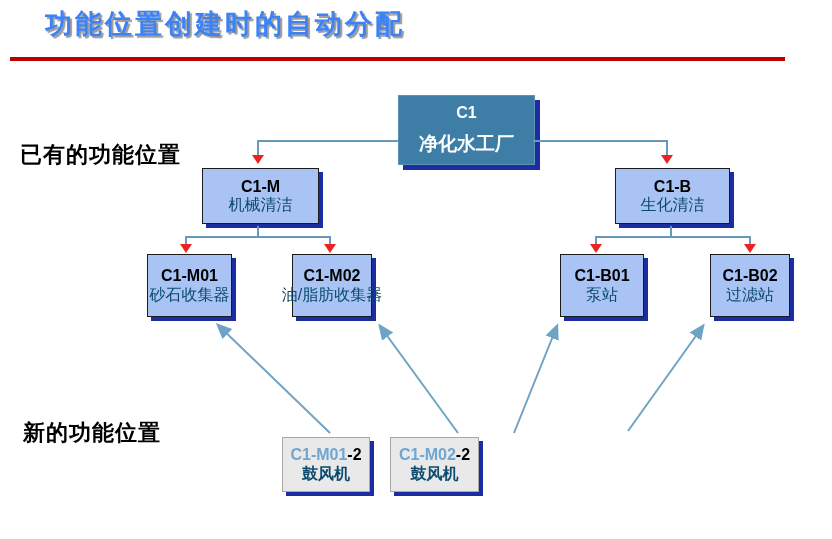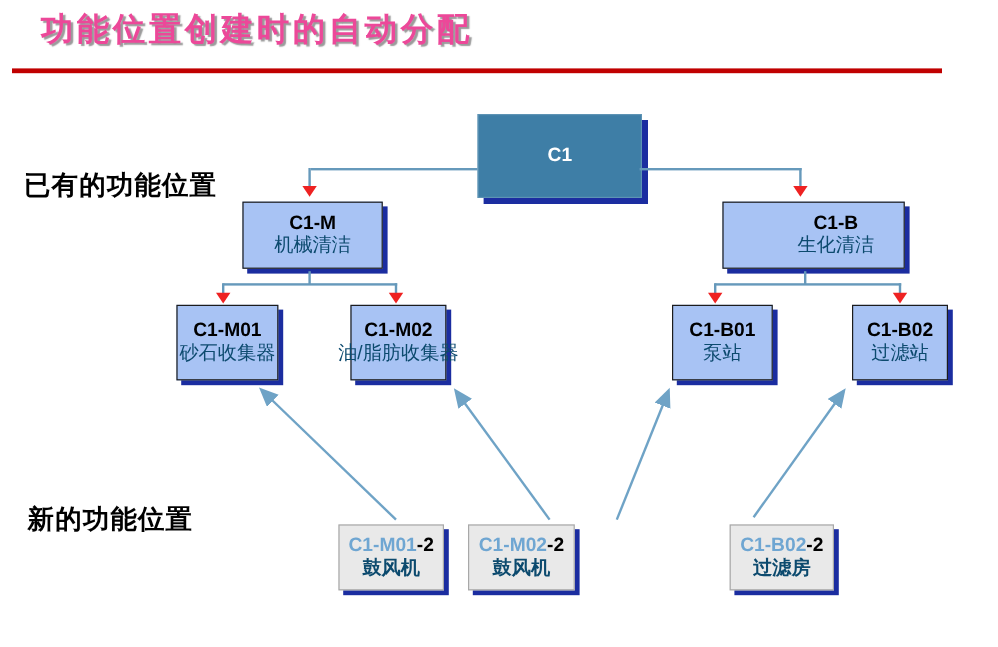--- a/index.html
+++ b/index.html
@@ -1,23 +1,23 @@
 <!DOCTYPE html>
 <html><head>
 <meta charset="utf-8">
 <style>
   html,body { margin:0; padding:0; background:#fff; }
   #slide {
     position:relative; width:832px; height:539px; background:#ffffff;
     font-family:"Liberation Sans", sans-serif; overflow:hidden;
   }
   .title {
-    position:absolute; left:34px; top:6px;
+    position:absolute; left:45px; top:6px;
     font-family:"DejaVu Serif", serif; font-weight:bold;
-    font-size:27px; letter-spacing:3px; color:#ec4899;
+    font-size:27px; letter-spacing:3px; color:#3b82f6;
     text-shadow:2px 2px 1px #9a9a9a; white-space:nowrap;
   }
   .red-rule { position:absolute; left:10px; top:57px; width:775px; height:4px; background:#C00000; }
   .seclabel {
     position:absolute; font-weight:bold; font-size:22px; color:#000; white-space:nowrap;
     letter-spacing:1px;
   }
   .box {
     position:absolute; display:flex; flex-direction:column;
     align-items:center; justify-content:center; 
@@ -47,27 +47,28 @@
 <div id="slide">
 
   <div class="title">功能位置创建时的自动分配</div>
   <div class="red-rule"></div>
 
   <div class="seclabel" style="left:23px; top:418px;">新的功能位置</div>
   <div class="seclabel" style="left:20px; top:140px;">已有的功能位置</div>
 
   <div class="box root" style="left:398px; top:95px; width:135px; height:68px;">
     <div class="id">C1</div>
+    <div class="lbl">净化水工厂</div>
   </div>
 
   <div class="box node" style="left:202px; top:168px; width:115px; height:54px;">
     <div class="id">C1-M</div>
     <div class="lbl">机械清洁</div>
   </div>
-  <div class="box node" style="left:602px; top:168px; width:113px; height:54px;padding-left:37px;">
+  <div class="box node" style="left:615px; top:168px; width:113px; height:54px;">
     <div class="id">C1-B</div>
     <div class="lbl">生化清洁</div>
   </div>
 
   <div class="box node" style="left:147px; top:254px; width:83px; height:61px;">
     <div class="id">C1-M01</div>
     <div class="lbl">砂石收集器</div>
   </div>
   <div class="box node" style="left:292px; top:254px; width:78px; height:61px;">
     <div class="id">C1-M02</div>
@@ -82,24 +83,20 @@
     <div class="lbl">过滤站</div>
   </div>
 
   <div class="box newbox" style="left:282px; top:437px; width:86px; height:53px;">
     <div class="line1"><span class="nid">C1-M01</span><span class="nsuf">-2</span></div>
     <div class="nlbl">鼓风机</div>
   </div>
   <div class="box newbox" style="left:390px; top:437px; width:87px; height:53px;">
     <div class="line1"><span class="nid">C1-M02</span><span class="nsuf">-2</span></div>
     <div class="nlbl">鼓风机</div>
-  </div>
-  <div class="box newbox" style="left:608px; top:437px; width:85px; height:53px;">
-    <div class="line1"><span class="nid">C1-B02</span><span class="nsuf">-2</span></div>
-    <div class="nlbl">过滤房</div>
   </div>
 
   <div class="hline" style="left:259px; top:140px; width:139px; height:2px;"></div>
   <div class="hline" style="left:533px; top:140px; width:135px; height:2px;"></div>
   <div class="vline" style="left:257px; top:140px; width:2px; height:16px;"></div>
   <div class="vline" style="left:666px; top:140px; width:2px; height:16px;"></div>
   <div class="red-arrow" style="left:252px; top:155px;"></div>
   <div class="red-arrow" style="left:661px; top:155px;"></div>
 
   <div class="vline" style="left:257px; top:226px; width:2px; height:11px;"></div>

